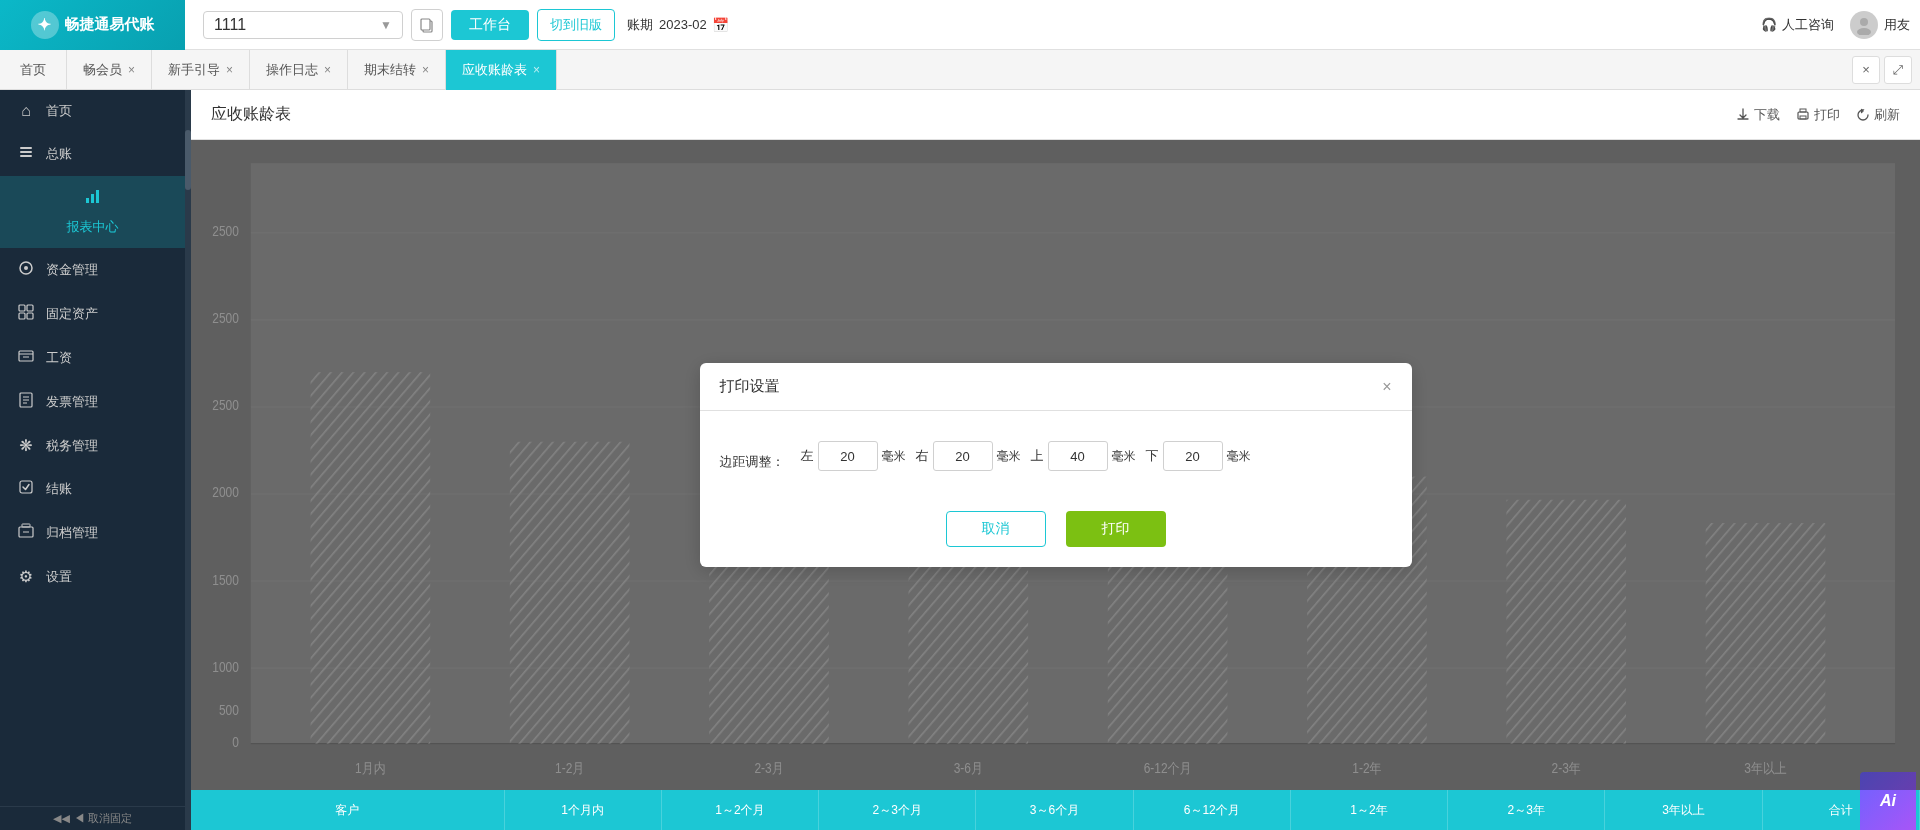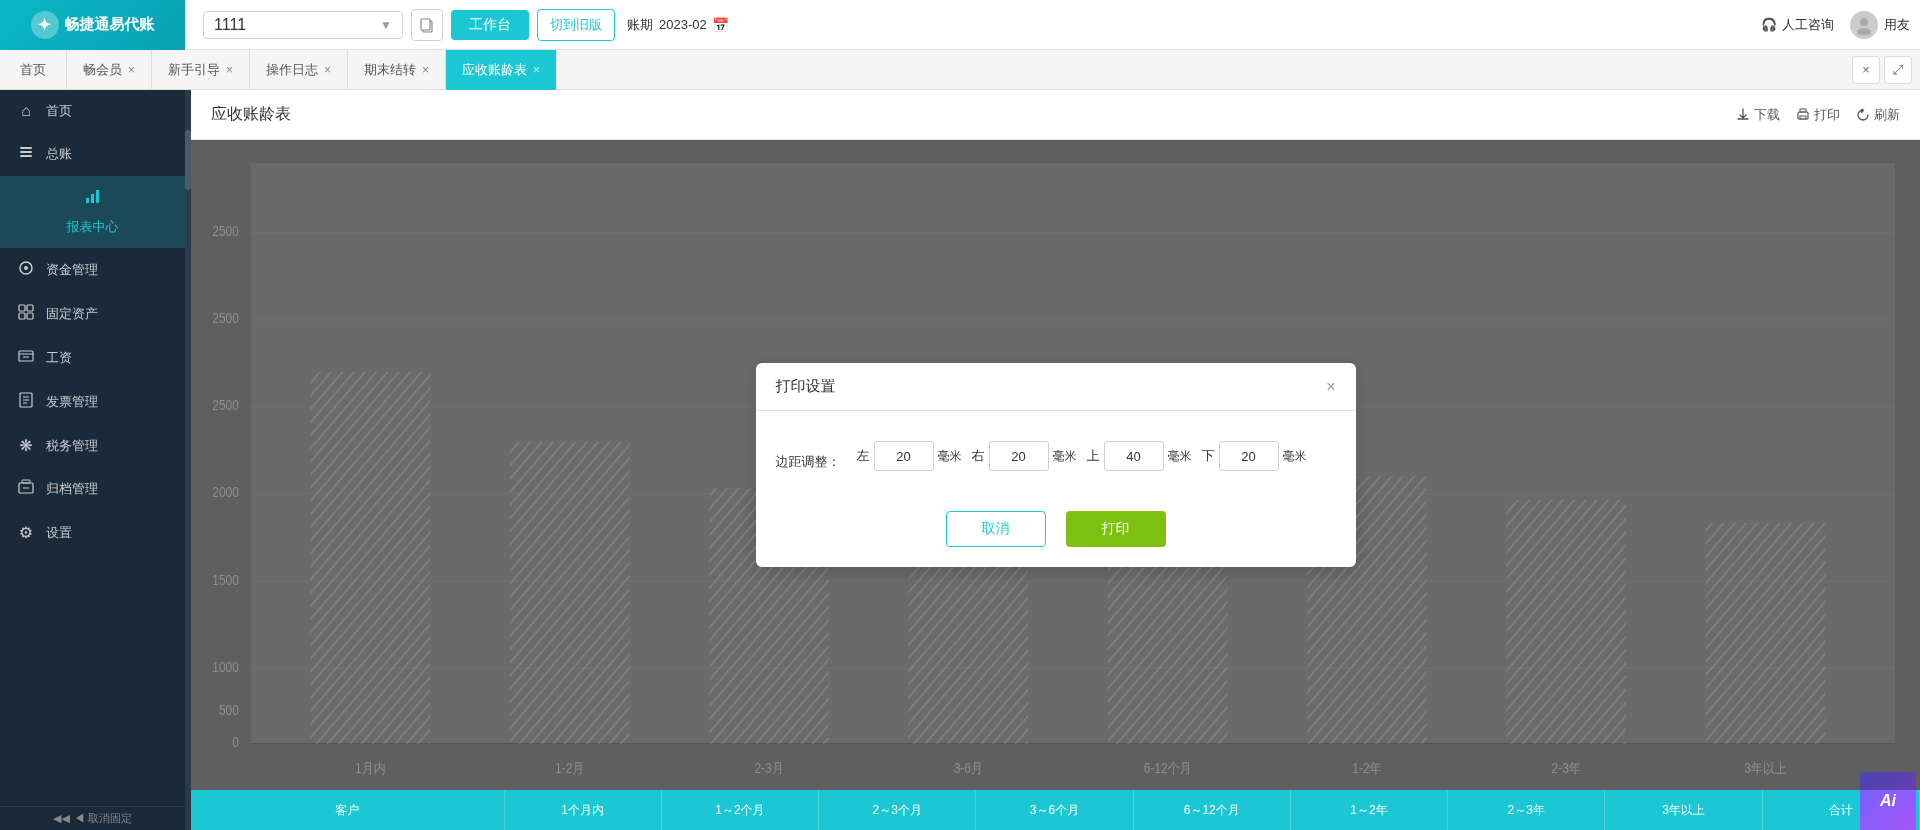--- a/index.html
+++ b/index.html
@@ -180,21 +180,21 @@
     
     .modal-overlay {
       position: absolute; top: 0; left: 0; right: 0; bottom: 0;
       background: rgba(0,0,0,0.3);
       display: flex; align-items: center; justify-content: center;
       z-index: 100;
     }
     .modal {
       background: #fff;
       border-radius: 6px;
-      width: 600px;
+      width: 712px;
       box-shadow: 0 4px 20px rgba(0,0,0,0.2);
       overflow: hidden;
     }
     .modal-header {
       display: flex; align-items: center; justify-content: space-between;
       padding: 14px 20px;
       border-bottom: 1px solid #e0e0e0;
       font-size: 15px; color: #333; font-weight: 500;
     }
     .modal-close { cursor: pointer; color: #999; font-size: 16px; }
@@ -376,20 +376,29 @@
             <line x1="5" y1="5" x2="11" y2="5" stroke="#ccc" stroke-width="1"></line>
             <line x1="5" y1="8" x2="11" y2="8" stroke="#ccc" stroke-width="1"></line>
             <line x1="5" y1="11" x2="9" y2="11" stroke="#ccc" stroke-width="1"></line>
           </svg>
       </span>
       <span>发票管理</span>
     </div>
     <div class="sidebar-item">
       <span class="sidebar-icon">❋</span>
       <span>税务管理</span>
+    </div>
+    <div class="sidebar-item">
+      <span class="sidebar-icon">
+        <svg width="16" height="16" viewBox="0 0 16 16" fill="none">
+            <rect x="2" y="2" width="12" height="12" rx="2" stroke="#ccc" stroke-width="1.2" fill="none"></rect>
+            <path d="M5 8l2.5 2.5L11 5.5" stroke="#ccc" stroke-width="1.5" stroke-linecap="round" stroke-linejoin="round"></path>
+          </svg>
+      </span>
+      <span>结账</span>
     </div>
     <div class="sidebar-item">
       <span class="sidebar-icon">
         <svg width="16" height="16" viewBox="0 0 16 16" fill="none">
             <rect x="1" y="4" width="14" height="10" rx="1" stroke="#ccc" stroke-width="1.2" fill="none"></rect>
             <rect x="4" y="1" width="8" height="3" rx="0.5" stroke="#ccc" stroke-width="1" fill="none"></rect>
             <line x1="5" y1="9" x2="11" y2="9" stroke="#ccc" stroke-width="1"></line>
           </svg>
       </span>
       <span>归档管理</span>

